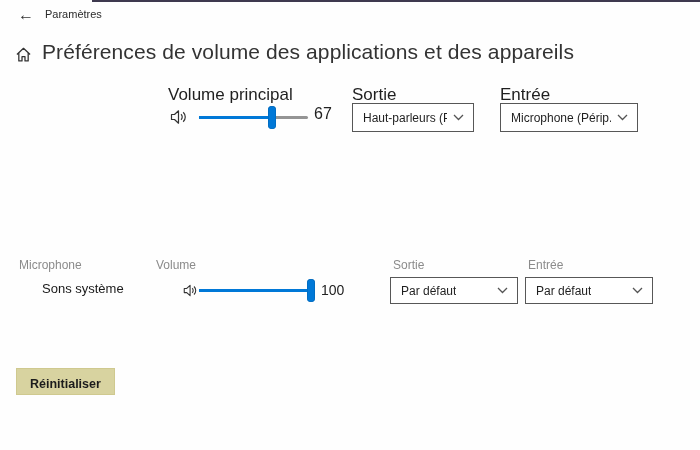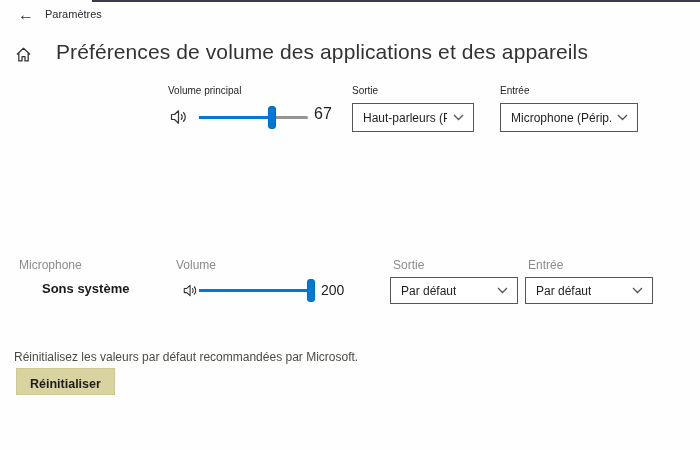--- a/index.html
+++ b/index.html
@@ -9,43 +9,43 @@
     position:relative; width:700px; height:450px; background:#fefefe; overflow:hidden;
   }
   .top-edge { position:absolute; left:92px; top:0; right:0; height:2px; background:#1c1630; opacity:.85; }
 
   
   .back-btn { position:absolute; left:14px; top:4px; font-size:16px; color:#333; cursor:pointer; width:24px; height:22px; text-align:center; line-height:22px; }
   .app-title { position:absolute; left:45px; top:8px; font-size:11px; color:#2b2b2b; }
 
   
   .home-icon { position:absolute; left:15px; top:46px; }
-  .page-title { position:absolute; left:56px; top:40px; font-size:21px; font-weight:400; color:#333; letter-spacing:.1px; }
+  .page-title { position:absolute; left:42px; top:40px; font-size:21px; font-weight:400; color:#333; letter-spacing:.1px; }
 
   
   .desc { position:absolute; left:14px; top:99px; width:158px; font-size:12px; line-height:16.4px; color:#605c52; }
 
   
-  .field-label { position:absolute; font-size:10px; color:#1f1f1f; }
+  .field-label { position:absolute; font-size:17px; color:#1f1f1f; }
   .col-label { position:absolute; font-size:12px; color:#8b8b8b; }
 
   
   .speaker-icon { position:absolute; }
   .track { position:absolute; height:3px; background:#949494; border-radius:2px; }
   .track .fill { position:absolute; left:0; top:0; bottom:0; width:var(--pct,0%); background:#0078d7; }
   .track .thumb { position:absolute; top:-10px; left:calc(var(--pct,0%) - 4px); width:8px; height:23px; border-radius:4px; background:#0078d7; cursor:pointer; box-shadow:0 0 0 0.5px #0063b1 inset; }
   .slider-value { position:absolute; color:#222; }
 
   
   .combo { position:absolute; background:#fff; border:1px solid #575757; display:flex; align-items:center; justify-content:space-between; padding:0 9px 0 10px; cursor:pointer; }
   .combo .combo-text { font-size:12px; color:#1f1f1f; white-space:nowrap; overflow:hidden; }
   .combo svg { flex:0 0 auto; margin-left:6px; }
 
   
-  .app-name { position:absolute; left:42px; top:281px; font-size:13px; font-weight:700; color:#191919; }
+  .app-name { position:absolute; left:42px; top:281px; font-size:13px; font-weight:400; color:#191919; }
 
   
   .footer-text { position:absolute; left:14px; top:350px; font-size:12px; color:#4c4a43; }
   .reset-btn { position:absolute; left:16px; top:368px; min-width:92px; height:27px; background:#d8d3a0; border:1px solid #cfc98f; color:#1c1c1c; font-size:12.5px; font-weight:700; font-family:"Liberation Sans", sans-serif; padding:8px 13px; cursor:pointer; }
 </style>
 </head>
 <body>
 
 <div class="screen">
   <div class="top-edge"></div>
@@ -86,47 +86,46 @@
 
   <div class="field-label" style="left:500px; top:85px;">Entrée</div>
   <div class="combo" style="left:500px; top:103px; width:138px; height:29px;">
     <span class="combo-text">Microphone (Périp...</span>
     <svg width="11" height="7" viewBox="0 0 11 7">
         <path d="M1 1 L5.5 5.5 L10 1" stroke="#555" stroke-width="1.3" fill="none"></path>
       </svg>
   </div>
 
   <div class="col-label" style="left:19px; top:258px;">Microphone</div>
-  <div class="col-label" style="left:156px; top:258px;margin-left:20px;">Volume</div>
+  <div class="col-label" style="left:156px; top:258px;">Volume</div>
   <div class="col-label" style="left:393px; top:258px;">Sortie</div>
   <div class="col-label" style="left:528px; top:258px;">Entrée</div>
 
   <div class="app-name">Sons système</div>
 
   <span class="speaker-icon" style="left:183px; top:283px;">
     <svg width="15" height="15" viewBox="0 0 18 18">
         <path d="M1.5 6.5 H4.5 L8.5 2.8 V15.2 L4.5 11.5 H1.5 z" stroke="#333" stroke-width="1.3" fill="none" stroke-linejoin="round"></path>
         <path d="M11 6.3 a3.6 3.6 0 0 1 0 5.4" stroke="#333" stroke-width="1.3" fill="none"></path>
         <path d="M13.2 4.2 a6.6 6.6 0 0 1 0 9.6" stroke="#333" stroke-width="1.3" fill="none"></path>
       </svg>
   </span>
   <div class="track" style="left: 199px; top: 289px; width: 112px; --pct: 100%;">
     <div class="fill"></div>
     <div class="thumb"></div>
   </div>
-  <div class="slider-value" style="left:321px; top:282px; font-size:14px;">200</div>
+  <div class="slider-value" style="left:321px; top:282px; font-size:14px;">100</div>
 
   <div class="combo" style="left:390px; top:277px; width:128px; height:27px;">
     <span class="combo-text">Par défaut</span>
     <svg width="11" height="7" viewBox="0 0 11 7">
         <path d="M1 1 L5.5 5.5 L10 1" stroke="#555" stroke-width="1.3" fill="none"></path>
       </svg>
   </div>
   <div class="combo" style="left:525px; top:277px; width:128px; height:27px;">
     <span class="combo-text">Par défaut</span>
     <svg width="11" height="7" viewBox="0 0 11 7">
         <path d="M1 1 L5.5 5.5 L10 1" stroke="#555" stroke-width="1.3" fill="none"></path>
       </svg>
   </div>
 
-  <div class="footer-text">Réinitialisez les valeurs par défaut recommandées par Microsoft.</div>
   <button class="reset-btn">Réinitialiser</button>
 </div>
 
 </body></html>

